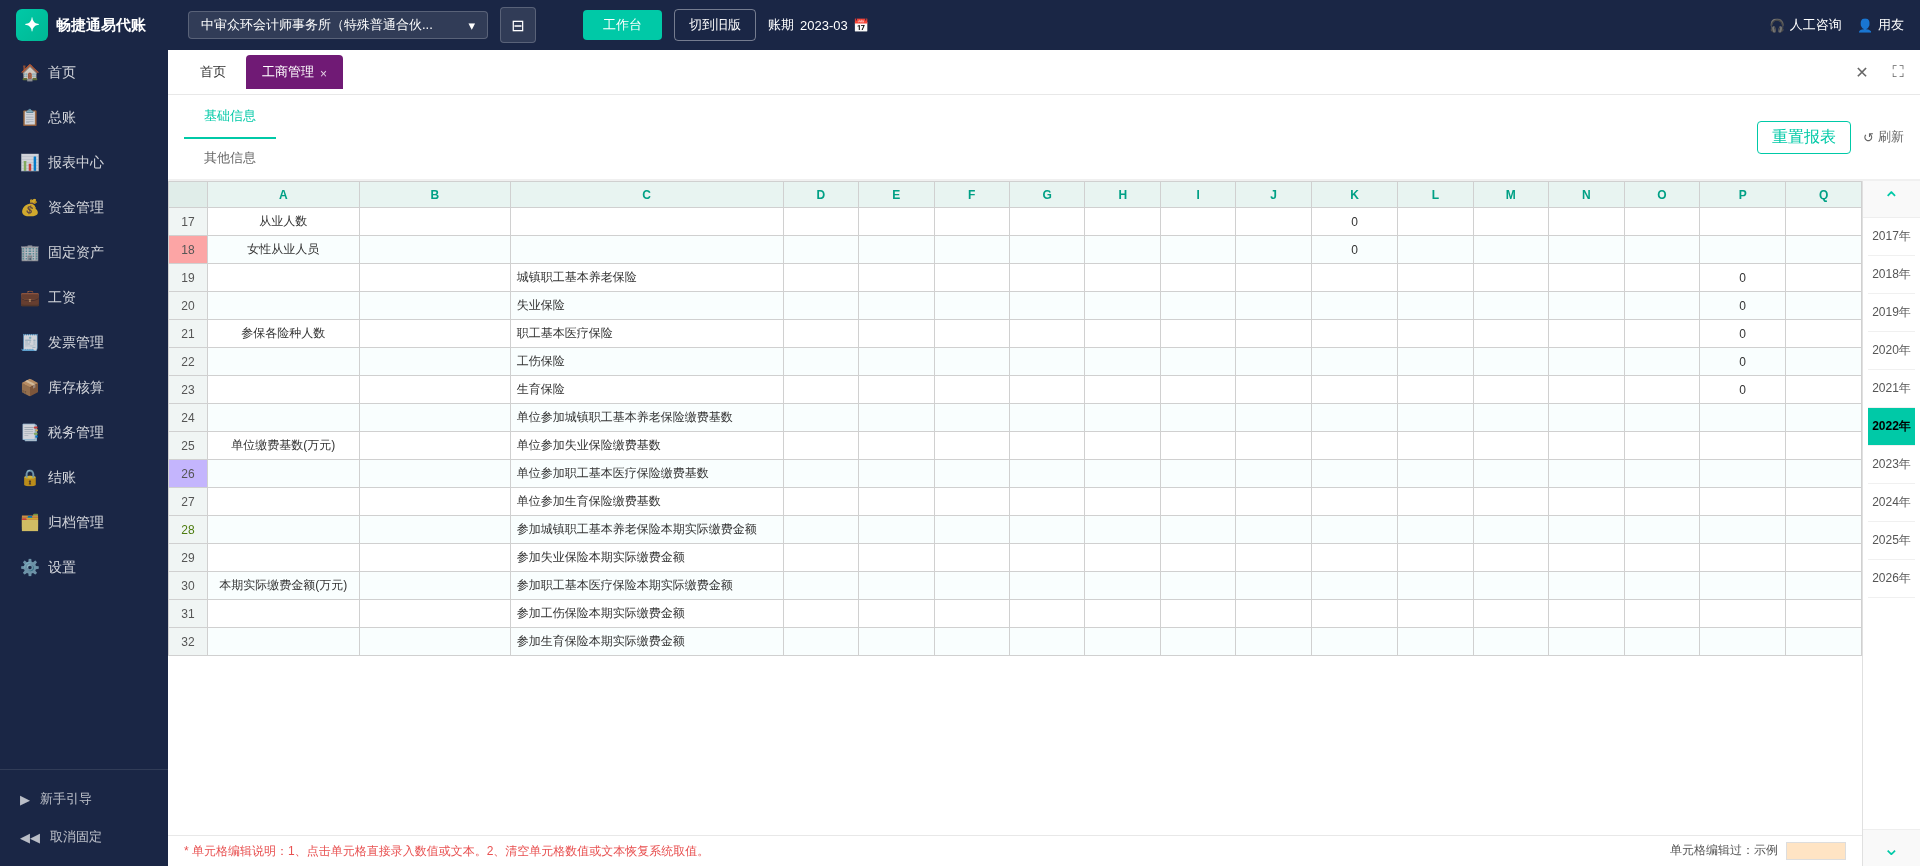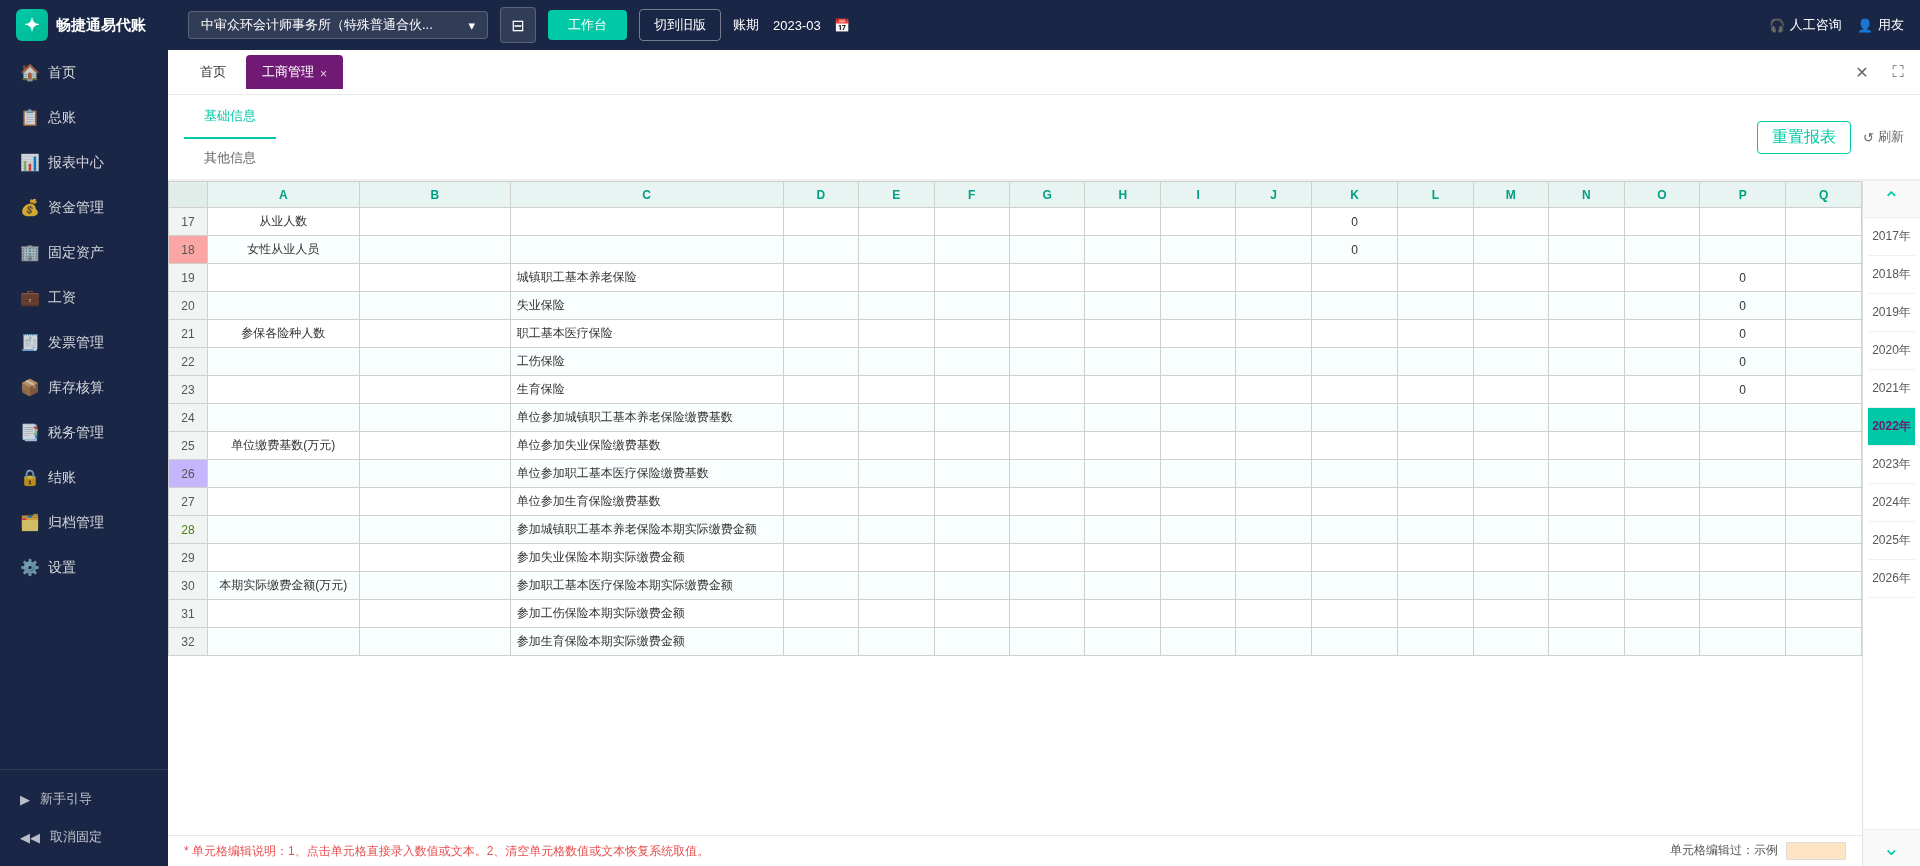--- a/index.html
+++ b/index.html
@@ -63,34 +63,35 @@
     }
     .workbench-btn {
       background: #00c9a7;
       border: none;
       border-radius: 4px;
       color: white;
       padding: 6px 20px;
       font-size: 13px;
       cursor: pointer;
       font-weight: 500;
+      margin-left: 35px;
     }
     .old-version-btn {
       background: transparent;
       border: 1px solid rgba(255,255,255,0.4);
       border-radius: 4px;
       color: white;
       padding: 6px 14px;
       font-size: 13px;
       cursor: pointer;
     }
     .period-display {
       display: flex;
       align-items: center;
-      gap: 14px;
+      gap: 6px;
       color: white;
       font-size: 13px;
     }
     .header-right {
       margin-left: auto;
       display: flex;
       align-items: center;
       gap: 16px;
       color: white;
       font-size: 13px;
@@ -339,21 +340,21 @@
       width: 100%;
       text-align: center;
       padding: 10px 4px;
       font-size: 12px;
       color: #555;
       cursor: pointer;
       border-bottom: 1px solid #f0f0f0;
     }
     .year-item.active {
       background: #00c9a7;
-      color: #701a75;
+      color: #000000;
       font-weight: bold;
     }
 
     
     .page-header-controls {
       display: flex;
       align-items: center;
       gap: 8px;
       padding-right: 8px;
     }

